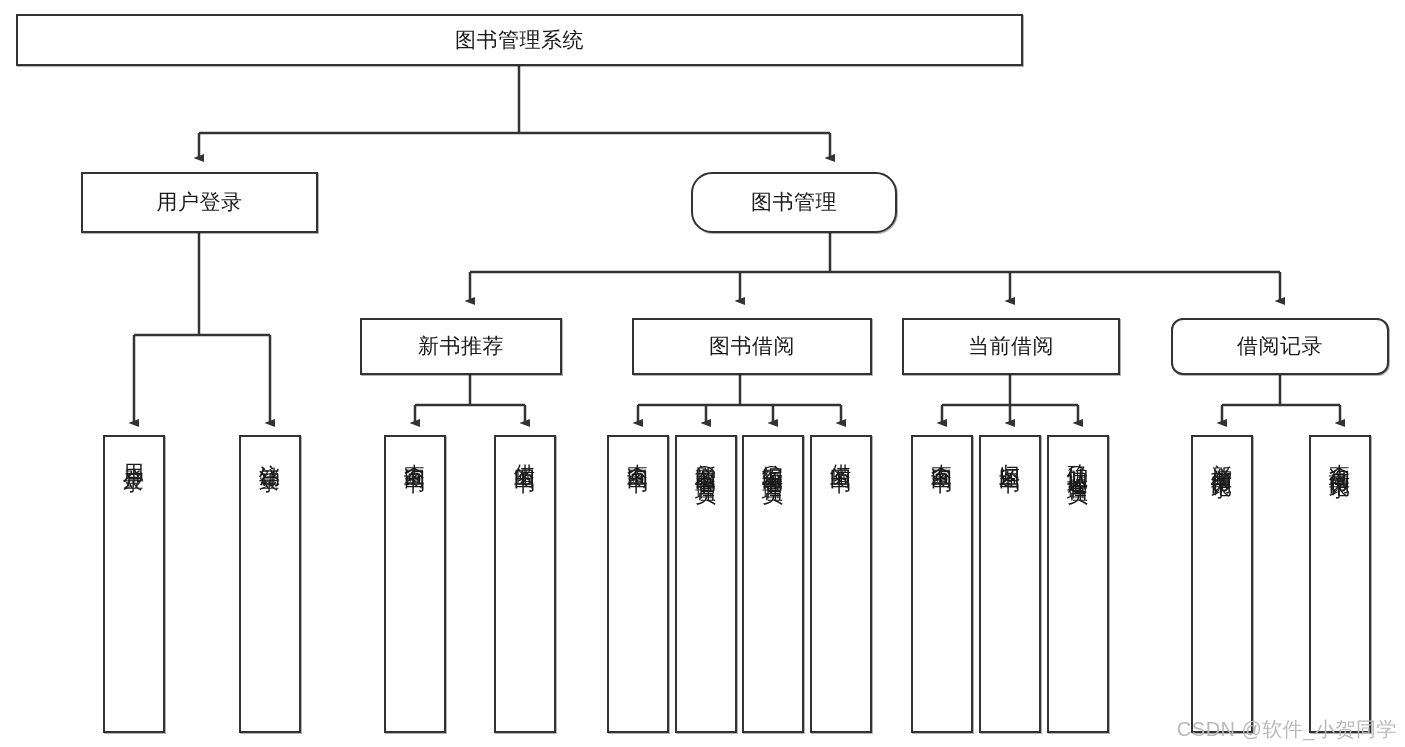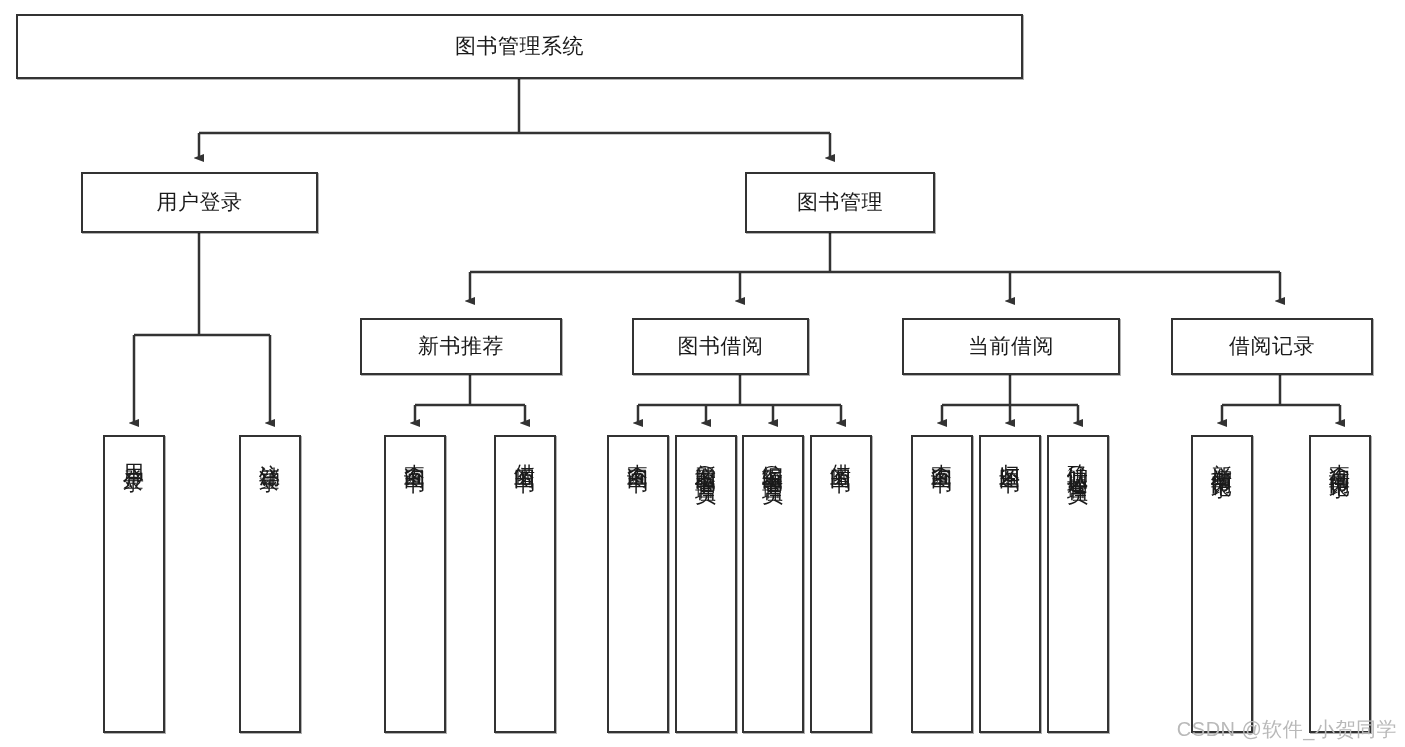--- a/index.html
+++ b/index.html
@@ -118,45 +118,45 @@
       <path d="M1010,405 L1010,423" marker-end="url(#arrow)"></path>
       <path d="M1078,405 L1078,423" marker-end="url(#arrow)"></path>
 
       <path d="M1280,375 L1280,405"></path>
       <path d="M1222,405 L1340,405"></path>
       <path d="M1222,405 L1222,423" marker-end="url(#arrow)"></path>
       <path d="M1340,405 L1340,423" marker-end="url(#arrow)"></path>
     </g>
   </svg>
 
-  <div class="node horizontal" style="left:16px; top:14px; width:1007px; height:65px;">
+  <div class="node horizontal" style="left:16px; top:14px; width:1007px; height:52px;">
     <span class="label">图书管理系统</span>
   </div>
 
   <div class="node horizontal" style="left:81px; top:172px; width:237px; height:61px;">
     <span class="label">用户登录</span>
   </div>
 
-  <div class="node horizontal" style="left:745px; top:172px; width:190px; height:61px;">
+  <div class="node horizontal" style="left:691px; top:172px; width:206px; height:61px;border-radius:21px;">
     <span class="label">图书管理</span>
   </div>
 
   <div class="node horizontal" style="left:360px; top:318px; width:202px; height:57px;">
     <span class="label">新书推荐</span>
   </div>
 
-  <div class="node horizontal" style="left:632px; top:318px; width:177px; height:57px;">
+  <div class="node horizontal" style="left:632px; top:318px; width:240px; height:57px;">
     <span class="label">图书借阅</span>
   </div>
 
   <div class="node horizontal" style="left:902px; top:318px; width:218px; height:57px;">
     <span class="label">当前借阅</span>
   </div>
 
-  <div class="node horizontal" style="left:1171px; top:318px; width:202px; height:57px;">
+  <div class="node horizontal" style="left:1171px; top:318px; width:218px; height:57px;border-radius:12px;">
     <span class="label">借阅记录</span>
   </div>
 
   <div class="node vertical" style="left:103px; top:435px; width:62px; height:298px;">
     <span class="label">用户登录</span>
   </div>
   <div class="node vertical" style="left:239px; top:435px; width:62px; height:298px;">
     <span class="label">注销登录</span>
   </div>
 

